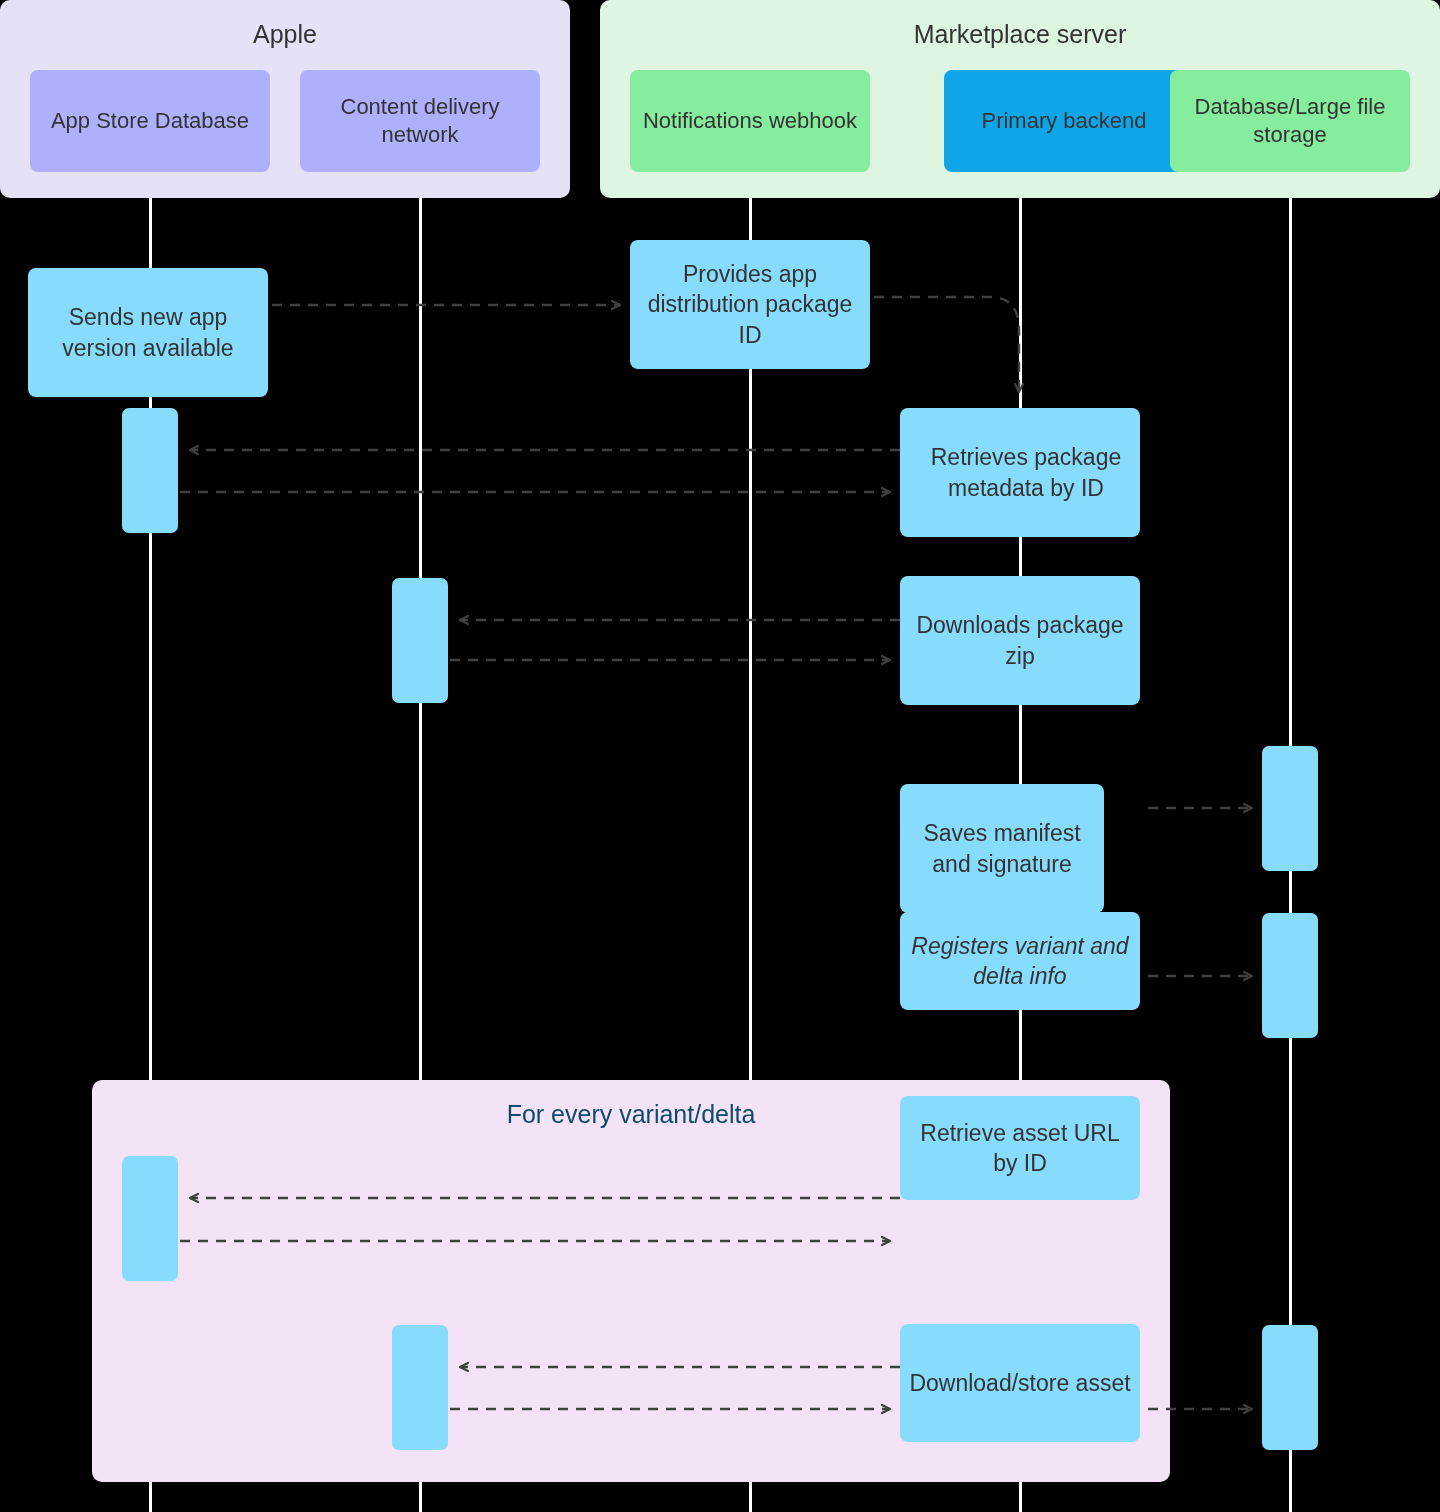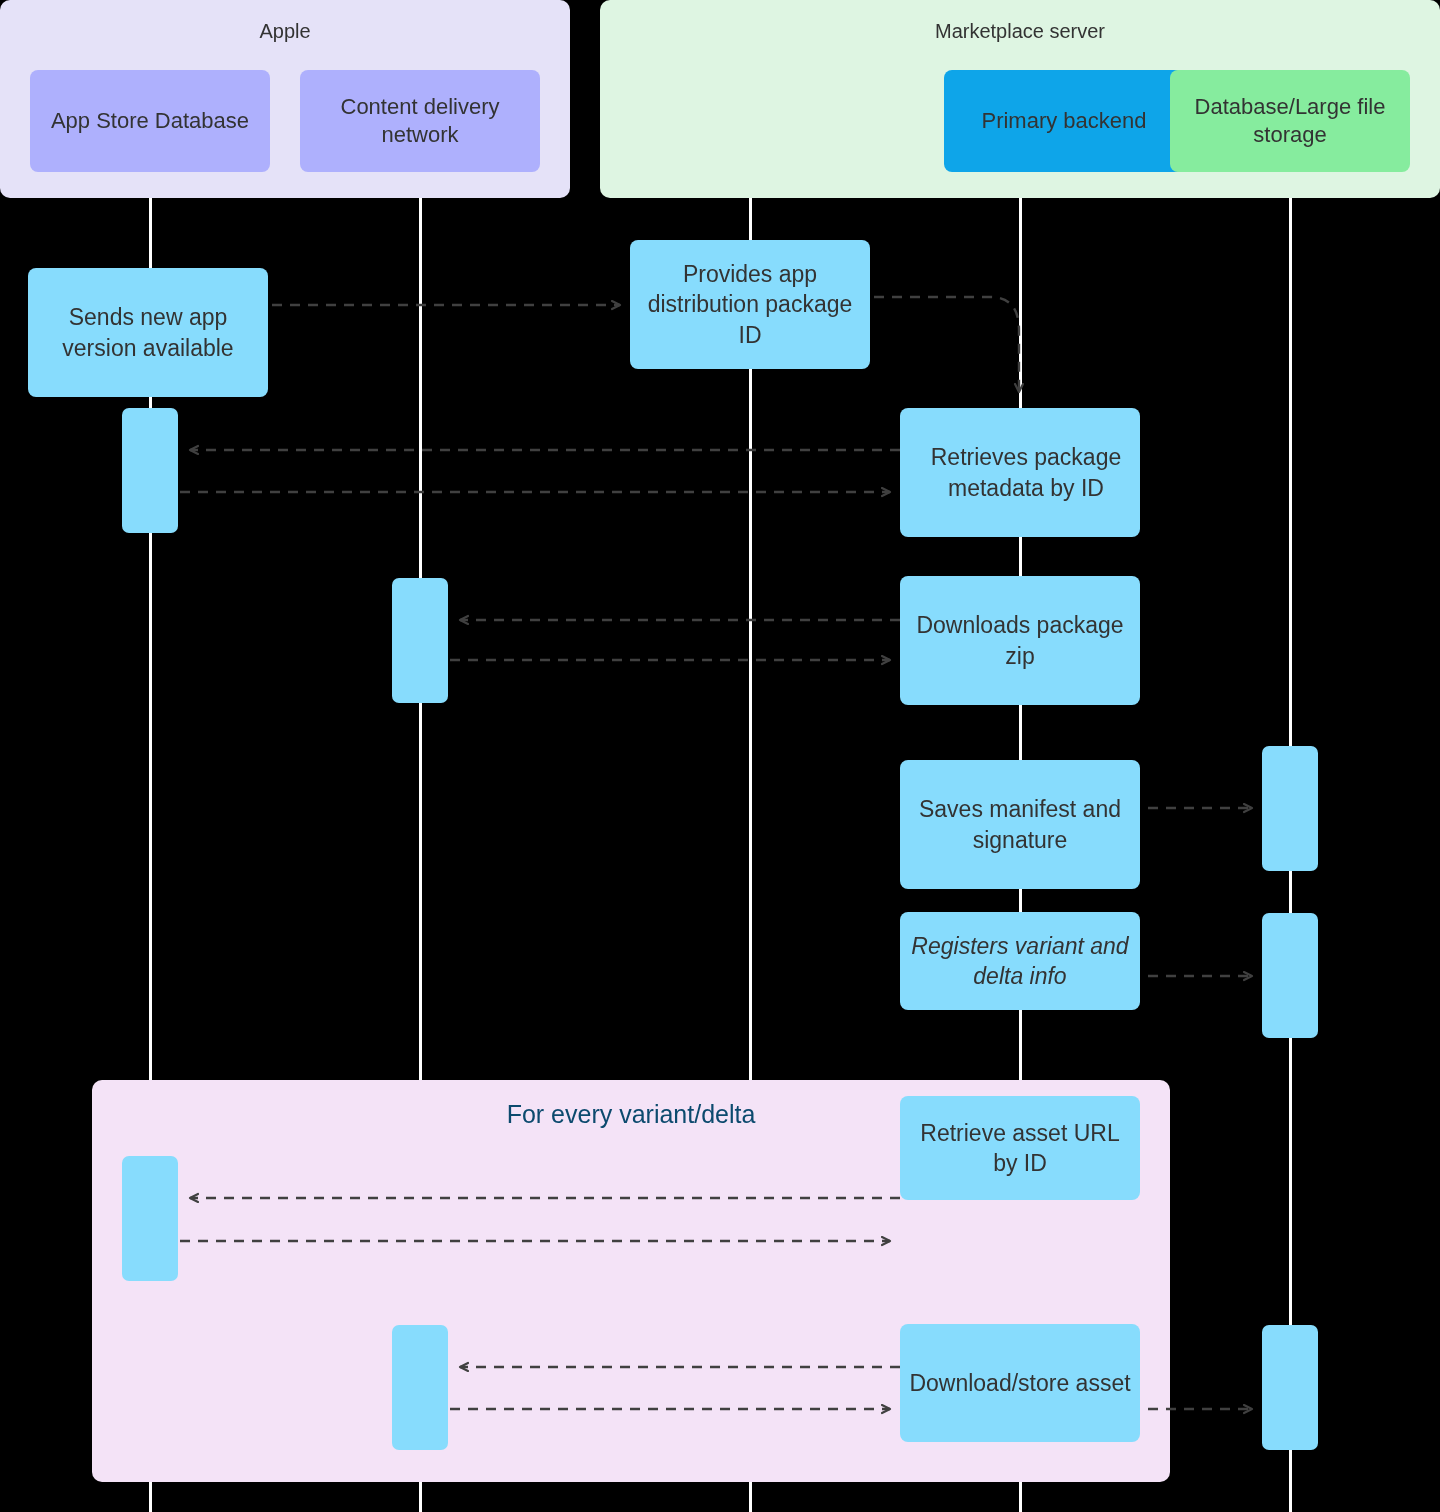--- a/index.html
+++ b/index.html
@@ -19,21 +19,21 @@
 
   
   .group {
     position: absolute;
     border-radius: 10px;
   }
   .group-title {
     position: absolute;
     left: 0; right: 0;
     text-align: center;
-    font-size: 20px;
+    font-size: 25px;
     color: #333333;
     white-space: nowrap;
   }
 
   
   .participant {
     position: absolute;
     display: flex;
     align-items: center;
     justify-content: center;
@@ -114,20 +114,23 @@
   </div>
 
   <div class="participant" style="left:30px; top:70px; width:240px; height:102px; background:#aeb0fd;">
     <span>App Store Database</span>
   </div>
 
   <div class="participant" style="left:300px; top:70px; width:240px; height:102px; background:#aeb0fd;">
     <span>Content delivery network</span>
   </div>
 
+  <div class="participant" style="left:630px; top:70px; width:240px; height:102px; background:#86ec9e;">
+    <span>Notifications webhook</span>
+  </div>
 
   <div class="participant" style="left:900px; top:70px; width:240px; height:102px; background:#0ea5e9;margin-left:44px;">
     <span>Primary backend</span>
   </div>
 
   <div class="participant" style="left:1170px; top:70px; width:240px; height:102px; background:#86ec9e;">
     <span>Database/Large file storage</span>
   </div>
 
   <div class="lifeline" style="left:149px; top:198px; height:1314px;"></div>
@@ -191,21 +194,21 @@
   </div>
 
   <div class="msgbox" style="left:900px; top:408px; width:240px; height:129px;padding-left:20px;">
     <span>Retrieves package metadata by ID</span>
   </div>
 
   <div class="msgbox" style="left:900px; top:576px; width:240px; height:129px;">
     <span>Downloads package zip</span>
   </div>
 
-  <div class="msgbox" style="left:900px; top:760px; width:240px; height:129px;">
+  <div class="msgbox" style="left:900px; top:784px; width:204px; height:129px;">
     <span>Saves manifest and signature</span>
   </div>
 
   <div class="msgbox" style="left:900px; top:912px; width:240px; height:98px;font-style:italic;">
     <span>Registers variant and delta info</span>
   </div>
 
   <div class="msgbox" style="left:900px; top:1096px; width:240px; height:104px;">
     <span>Retrieve asset URL by ID</span>
   </div>

